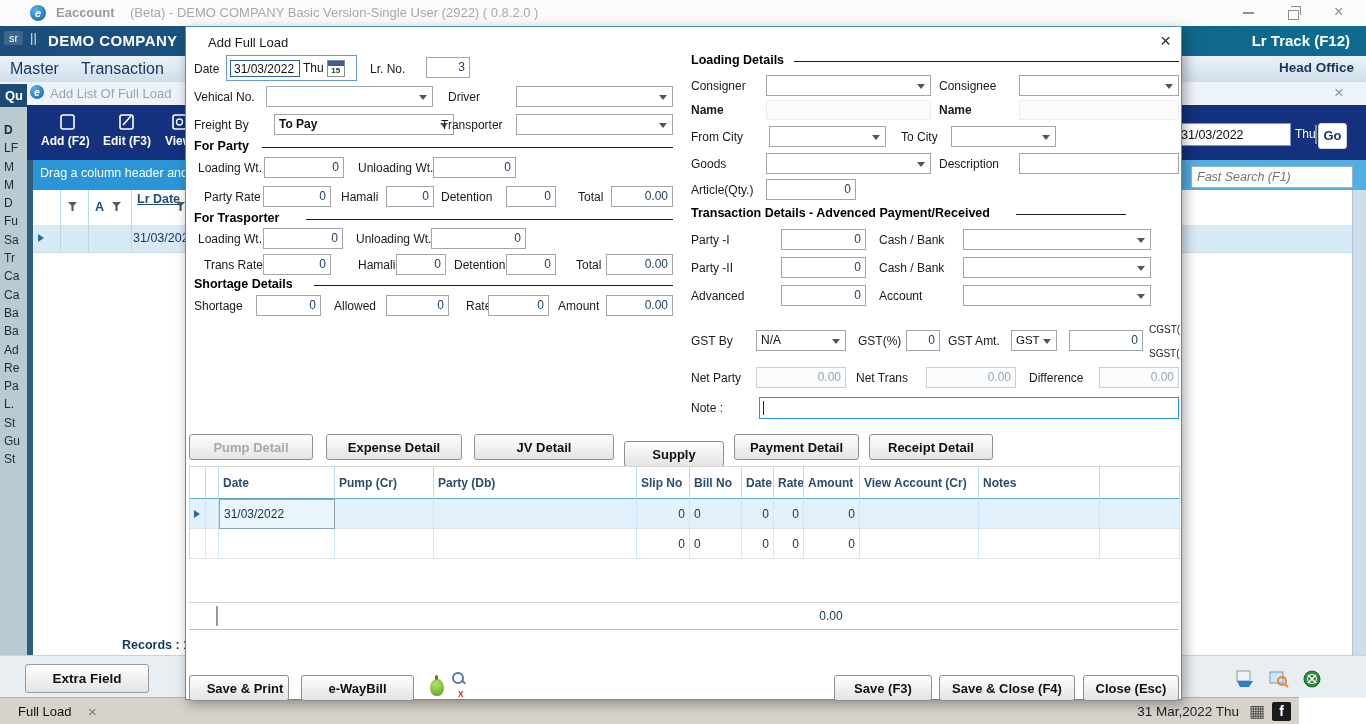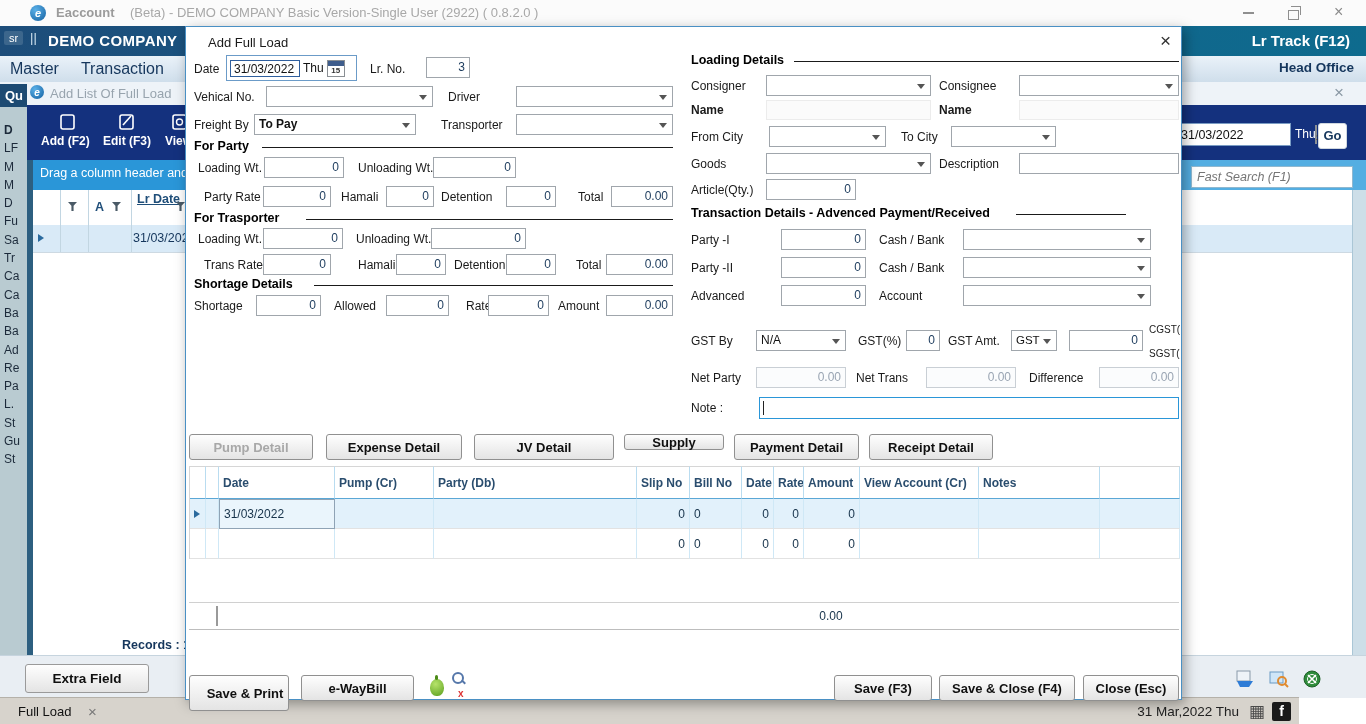--- a/index.html
+++ b/index.html
@@ -292,21 +292,21 @@
     <span class="lbl" style="left:8px;top:63px;">Vehical No.</span>
     <div class="combo" style="left:80px;top:59px;width:167px;">
         <i class="carr"></i>
       </div>
     <span class="lbl" style="left:262px;top:63px;">Driver</span>
     <div class="combo" style="left:330px;top:59px;width:157px;">
         <i class="carr"></i>
       </div>
 
     <span class="lbl" style="left:8px;top:91px;">Freight By</span>
-    <div class="combo" style="left:68px;top:87px;width:162px;font-weight:bold;"><span>To Pay</span><i class="carr"></i></div>
+    <div class="combo" style="left:88px;top:87px;width:180px;font-weight:bold;"><span>To Pay</span><i class="carr"></i></div>
     <span class="lbl" style="left:255px;top:91px;">Transporter</span>
     <div class="combo" style="left:330px;top:87px;width:157px;">
         <i class="carr"></i>
       </div>
 
     <span class="sect" style="left:8px;top:112px;">For Party</span>
     <div class="sline" style="left:76px;top:120px;width:411px;"></div>
     <span class="lbl" style="left:12px;top:134px;">Loading Wt.</span>
     <div class="tb" style="left:78px;top:130px;width:80px;">0</div>
     <span class="lbl" style="left:172px;top:134px;">Unloading Wt.</span>
@@ -417,21 +417,21 @@
 
     <span class="lbl" style="left:505px;top:374px;">Note :</span>
     <div class="noteinput" style="left:573px;top:370px;width:420px;">
         <span class="caret"></span>
       </div>
 
     <div id="detail-buttons" class="abs" style="left:0;top:407px;width:997px;height:26px;">
         <div class="btn disabled" style="left: 3px; top: 0px; width: 124px; height: 26px;">Pump Detail</div>
         <div class="btn" style="left: 140px; top: 0px; width: 136px; height: 26px;">Expense Detail</div>
         <div class="btn" style="left: 288px; top: 0px; width: 140px; height: 26px;">JV Detail</div>
-        <div class="btn" style="left: 438px; top: 0px; width: 100px; height: 16px;">Supply</div>
+        <div class="btn" style="left: 438px; top: 7px; width: 100px; height: 26px;">Supply</div>
         <div class="btn" style="left: 548px; top: 0px; width: 125px; height: 26px;">Payment Detail</div>
         <div class="btn" style="left: 683px; top: 0px; width: 124px; height: 26px;">Receipt Detail</div>
       </div>
 
     <div id="pump-grid" style="grid-template-columns: 16px 13px 116px 99px 203px 53px 52px 32px 30px 56px 119px 121px 80px;">
         <div class="gh"></div>
         <div class="gh"></div>
         <div class="gh">Date</div>
         <div class="gh">Pump (Cr)</div>
         <div class="gh">Party (Db)</div>
@@ -470,21 +470,21 @@
         <div class="gc nr">0</div>
         <div class="gc"></div>
         <div class="gc"></div>
         <div class="gc"></div>
       </div>
     <div class="gfooter">
       <span class="grip"></span>
       <span class="gtotal">0.00</span>
     </div>
 
-    <div class="btn" style="left:3px;top:648px;width:100px;height:36px;padding-left:12px;">Save &amp; Print</div>
+    <div class="btn" style="left:3px;top:648px;width:100px;height:26px;padding-left:12px;">Save &amp; Print</div>
     <div class="btn" style="left:115px;top:648px;width:113px;height:26px;">e-WayBill</div>
     <span class="green-blob" style="left:244px;top:652px;"></span>
     <span class="mag" style="left:266px;top:645px;"></span>
     <span class="redx" style="left:272px;top:661px;">x</span>
     <div class="btn" style="left:648px;top:648px;width:98px;height:26px;">Save (F3)</div>
     <div class="btn" style="left:753px;top:648px;width:136px;height:26px;">Save &amp; Close (F4)</div>
     <div class="btn" style="left:897px;top:648px;width:96px;height:26px;">Close (Esc)</div>
   </div>
 
 </div>

